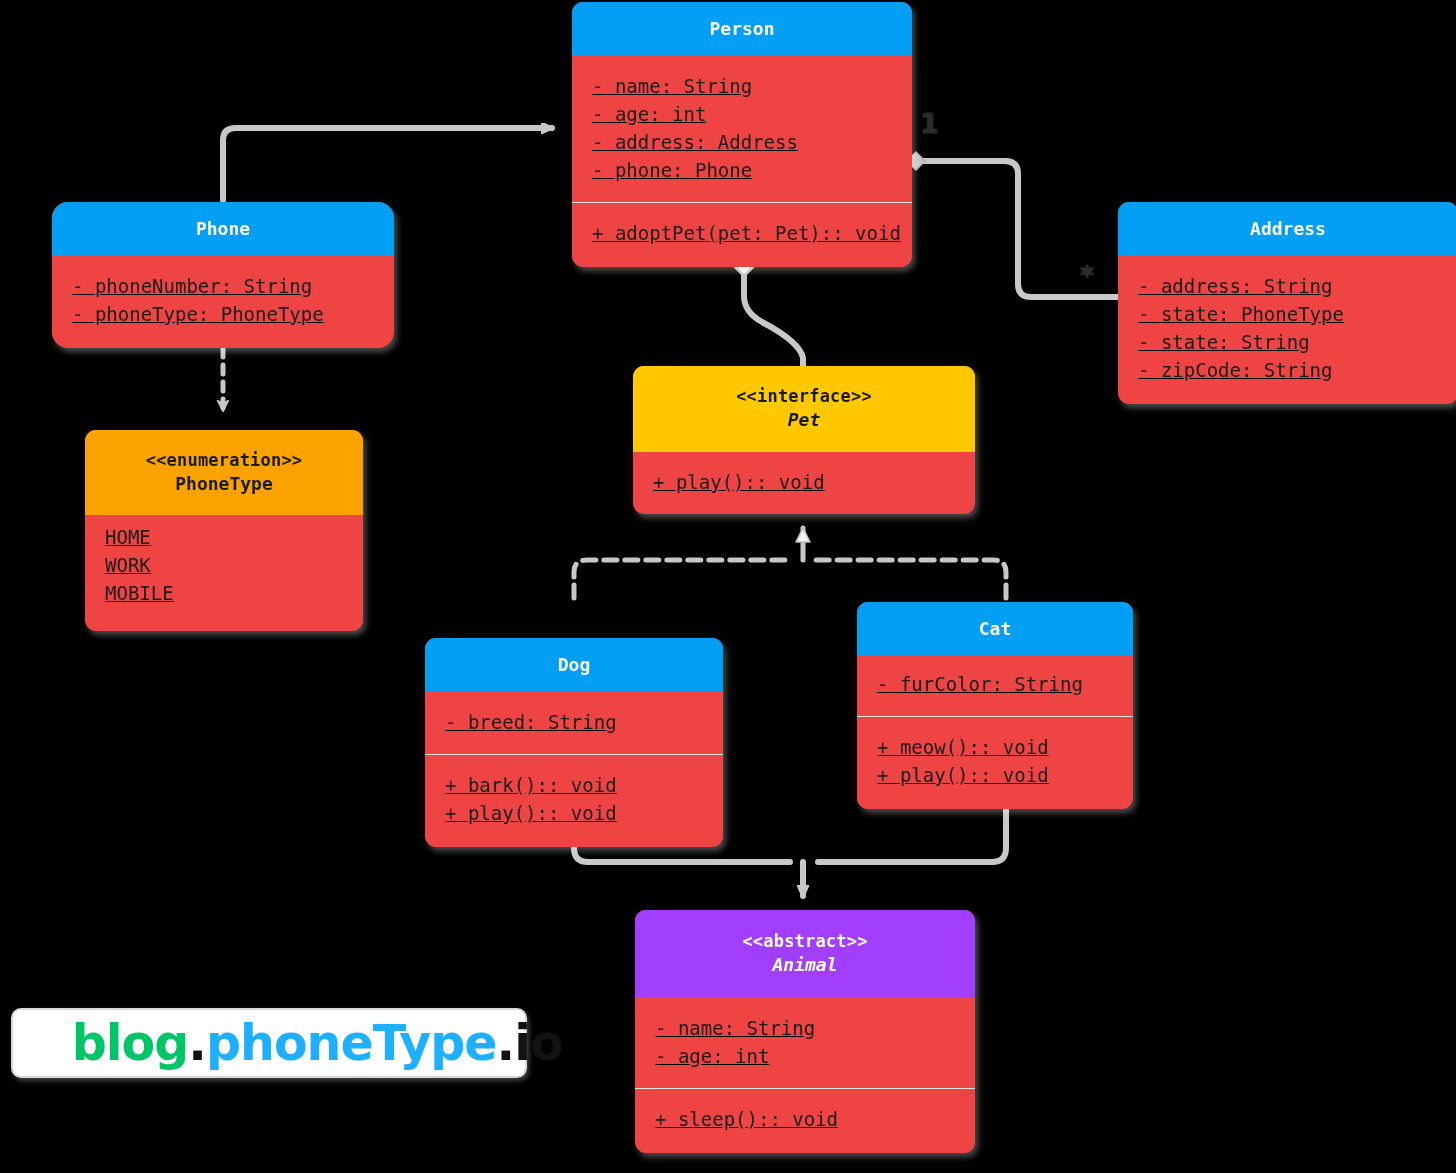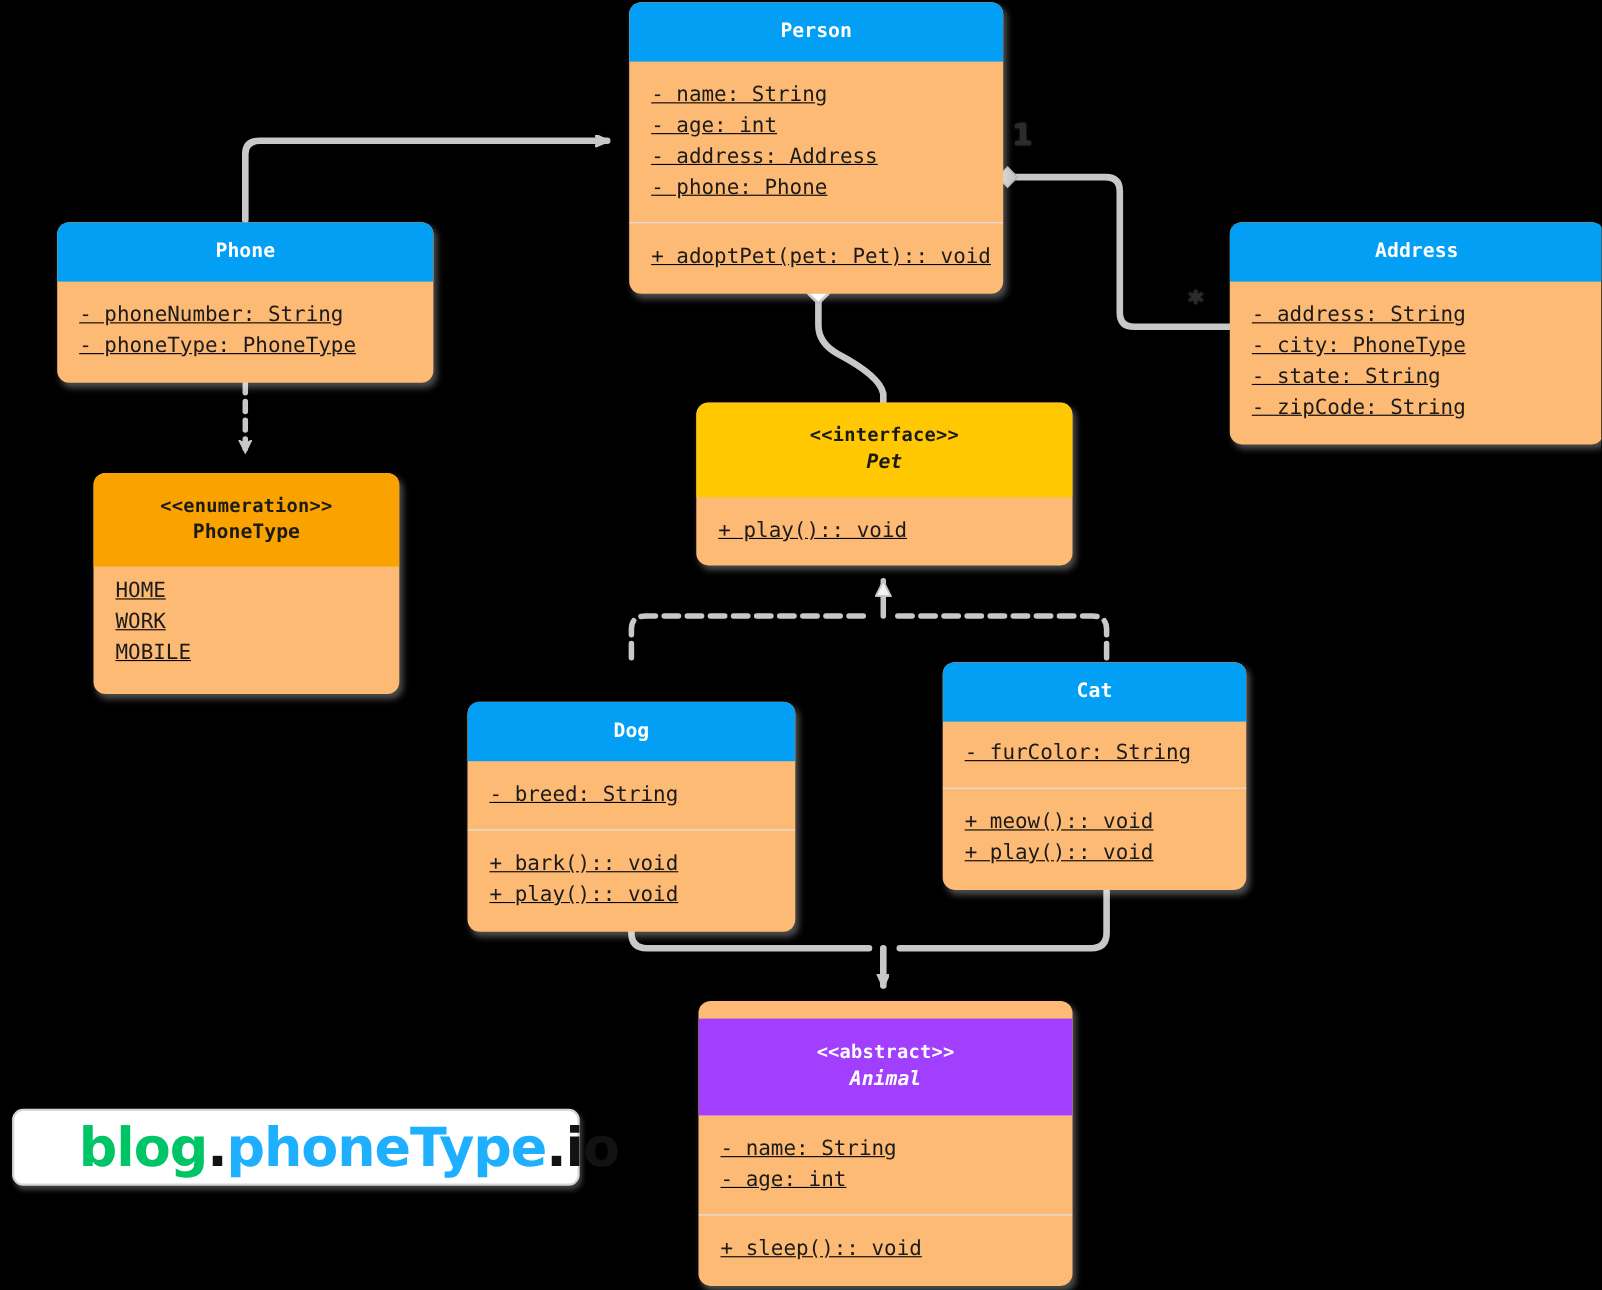--- a/index.html
+++ b/index.html
@@ -20,41 +20,41 @@
     left: 0;
     top: 0;
     width: 1456px;
     height: 1173px;
     pointer-events: none;
   }
 
   
   .node {
     position: absolute;
-    background: #fdba74;
+    background: #ef4444;
     border-radius: 11px;
     box-shadow: 3px 4px 6px rgba(255,255,255,0.30);
     overflow: hidden;
     box-sizing: border-box;
   }
   .node-header {
     text-align: center;
     color: #ffffff;
     font-weight: bold;
     font-family: "DejaVu Sans Mono", "Liberation Mono", monospace;
     box-sizing: border-box;
     display: flex;
     flex-direction: column;
     align-items: center;
     justify-content: center;
   }
   .node-header.blue   { background: #039ff4; }
   .node-header.yellow { background: #ffc800; color: #1a1a1a; }
   .node-header.orange { background: #f9a200; color: #1a1a1a; }
-  .node-header.purple { background: #a23efe; margin-top: 16px; }
+  .node-header.purple { background: #a23efe; }
 
   .stereotype {
     font-size: 17px;
     font-weight: bold;
     letter-spacing: 0.2px;
     line-height: 1.35;
   }
   .node-title {
     font-size: 18px;
     font-weight: bold;
@@ -184,21 +184,21 @@
       <div class="member">- name: String</div>
       <div class="member">- age: int</div>
       <div class="member">- address: Address</div>
       <div class="member">- phone: Phone</div>
     </div>
     <div class="compartment" style="padding-top:16px; padding-bottom:20px;">
       <div class="member">+ adoptPet(pet: Pet):: void</div>
     </div>
   </div>
 
-  <div class="node" style="left:52px; top:202px; width:342px;">
+  <div class="node" style="left:52px; top:202px; width:342px;border-radius:16px;">
     <div class="node-header blue" style="height:54px;">
       <span class="node-title">Phone</span>
     </div>
     <div class="compartment" style="padding-top:16px; padding-bottom:20px;">
       <div class="member">- phoneNumber: String</div>
       <div class="member">- phoneType: PhoneType</div>
     </div>
   </div>
 
   <div class="node" style="left:85px; top:430px; width:278px;">
@@ -212,21 +212,21 @@
       <div class="member">MOBILE</div>
     </div>
   </div>
 
   <div class="node" style="left:1118px; top:202px; width:340px;">
     <div class="node-header blue" style="height:54px;">
       <span class="node-title">Address</span>
     </div>
     <div class="compartment" style="padding-top:16px; padding-bottom:20px;">
       <div class="member">- address: String</div>
-      <div class="member">- city: PhoneType</div>
+      <div class="member">- state: PhoneType</div>
       <div class="member">- state: String</div>
       <div class="member">- zipCode: String</div>
     </div>
   </div>
 
   <div class="node" style="left:633px; top:366px; width:342px;">
     <div class="node-header yellow" style="height:86px;">
       <span class="stereotype">&lt;&lt;interface&gt;&gt;</span>
       <span class="node-title italic">Pet</span>
     </div>

